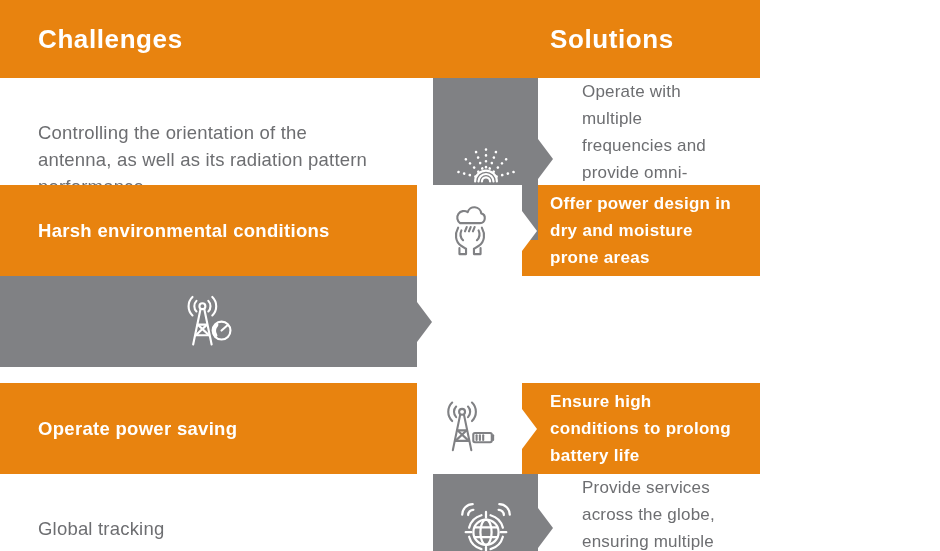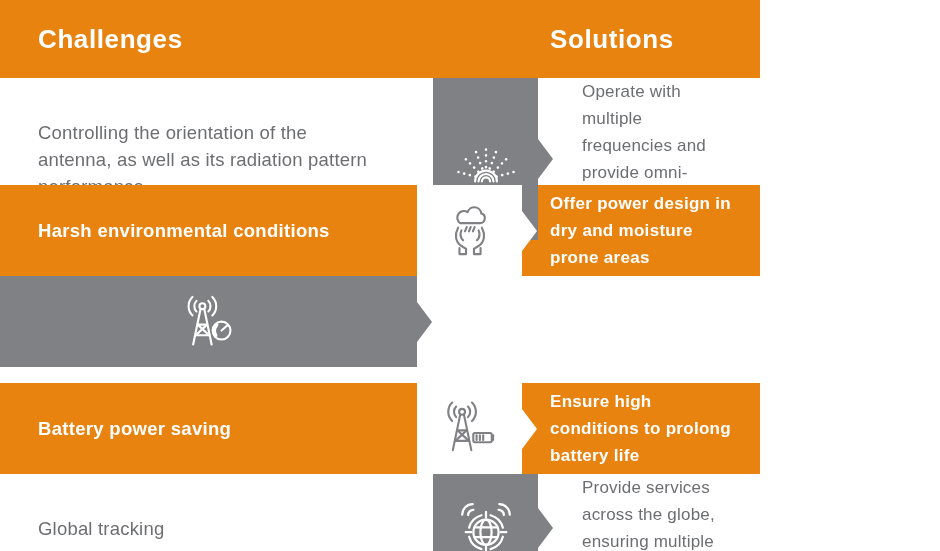--- a/index.html
+++ b/index.html
@@ -154,21 +154,21 @@
           <path d="M47,54 L30,70"></path>
           <circle cx="69" cy="63" r="13.5"></circle>
           <path d="M69,63 L78,55"></path>
           <path d="M60,70.5 A13.5,13.5 0 0 1 61.5,54.5" stroke-width="5.5"></path>
         </g>
       </svg>
     </div>
   </div>
 
   <div class="row v-orange">
-    <div class="cell cell-challenge">Battery power saving</div>
+    <div class="cell cell-challenge">Operate power saving</div>
     <div class="cell cell-tile">
       <span class="tile-arrow"></span>
       <svg width="66" height="66" viewBox="0 0 100 100">
         <g class="icon-stroke" stroke-width="3">
           <circle cx="38" cy="24" r="4.5"></circle>
           <path d="M29,16 a11.5,11.5 0 0 0 0,16"></path>
           <path d="M23,10 a19.5,19.5 0 0 0 0,28"></path>
           <path d="M47,16 a11.5,11.5 0 0 1 0,16"></path>
           <path d="M53,10 a19.5,19.5 0 0 1 0,28"></path>
           <path d="M35,29 L24,82"></path>

